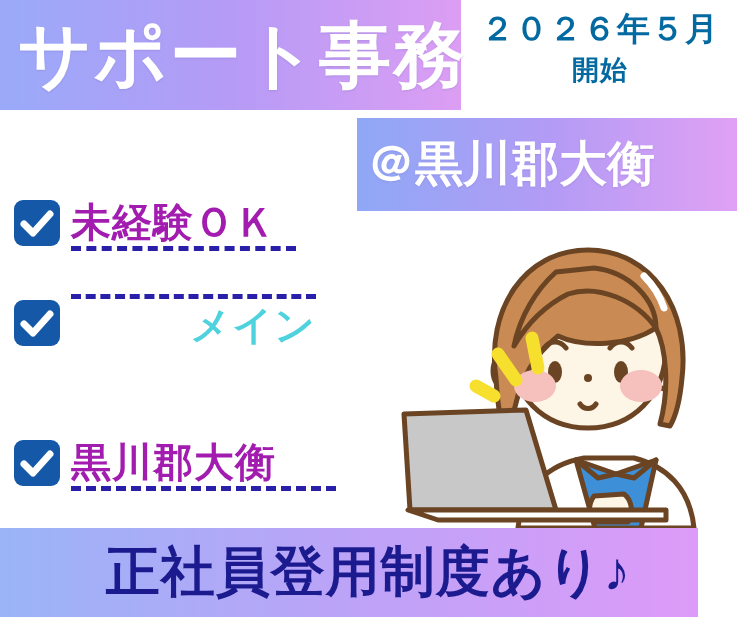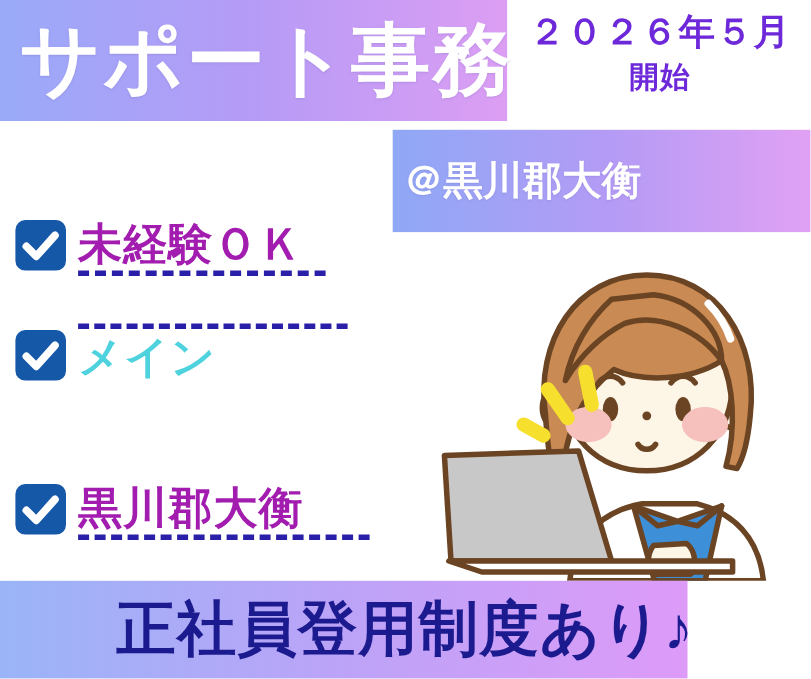--- a/index.html
+++ b/index.html
@@ -40,21 +40,21 @@
     text-shadow: 0 1px 2px rgba(120,110,190,0.30);
   }
 
   
   .start-date {
     position: absolute;
     left: 466px;
     top: 6px;
     width: 268px;
     text-align: center;
-    color: #6d28d9;
+    color: #0369a1;
     font-weight: 700;
   }
   .start-date-line1 {
     font-size: 33px;
     line-height: 46px;
     letter-spacing: 1px;
     white-space: nowrap;
   }
   .start-date-line2 {
     font-size: 27px;
@@ -69,21 +69,21 @@
     left: 357px;
     top: 118px;
     width: 380px;
     height: 93px;
     background: linear-gradient(90deg, #8fa8f6 0%, #b49bf5 52%, #e0a1f4 100%);
   }
   .loc-band-text {
     position: absolute;
     left: 10px;
     top: 9px;
-    font-size: 36px;
+    font-size: 48px;
     font-weight: 700;
     color: #ffffff;
     letter-spacing: 0px;
     line-height: 74px;
     white-space: nowrap;
     text-shadow: 0 1px 2px rgba(120,110,190,0.28);
   }
 
   
   .features {
@@ -129,20 +129,21 @@
     letter-spacing: 1px;
     white-space: nowrap;
   }
   .feature-text-sub {
     font-size: 40px;
     font-weight: 700;
     color: #4ed2dd;
     line-height: 52px;
     letter-spacing: 1px;
     white-space: nowrap;
+    text-align: right;
   }
   .dash-rule {
     height: 0;
     border-top: 5px dashed #2a1fa8;
     margin-top: -2px;
   }
   .dash-1 { width: 225px; }
   .dash-2 { width: 245px; }
   .dash-3 { width: 265px; }
 
@@ -158,21 +159,21 @@
     display: block;
     width: 340px;
     height: 300px;
   }
 
   
   .bottom-band {
     position: absolute;
     left: 0;
     bottom: 0;
-    width: 625px;
+    width: 698px;
     height: 89px;
     background: linear-gradient(90deg, #9ab4f8 0%, #bca3f7 50%, #dd9bf8 100%);
   }
   .bottom-band-text {
     position: absolute;
     left: 0;
     top: 0;
     width: 737px;
     height: 89px;
     display: flex;

